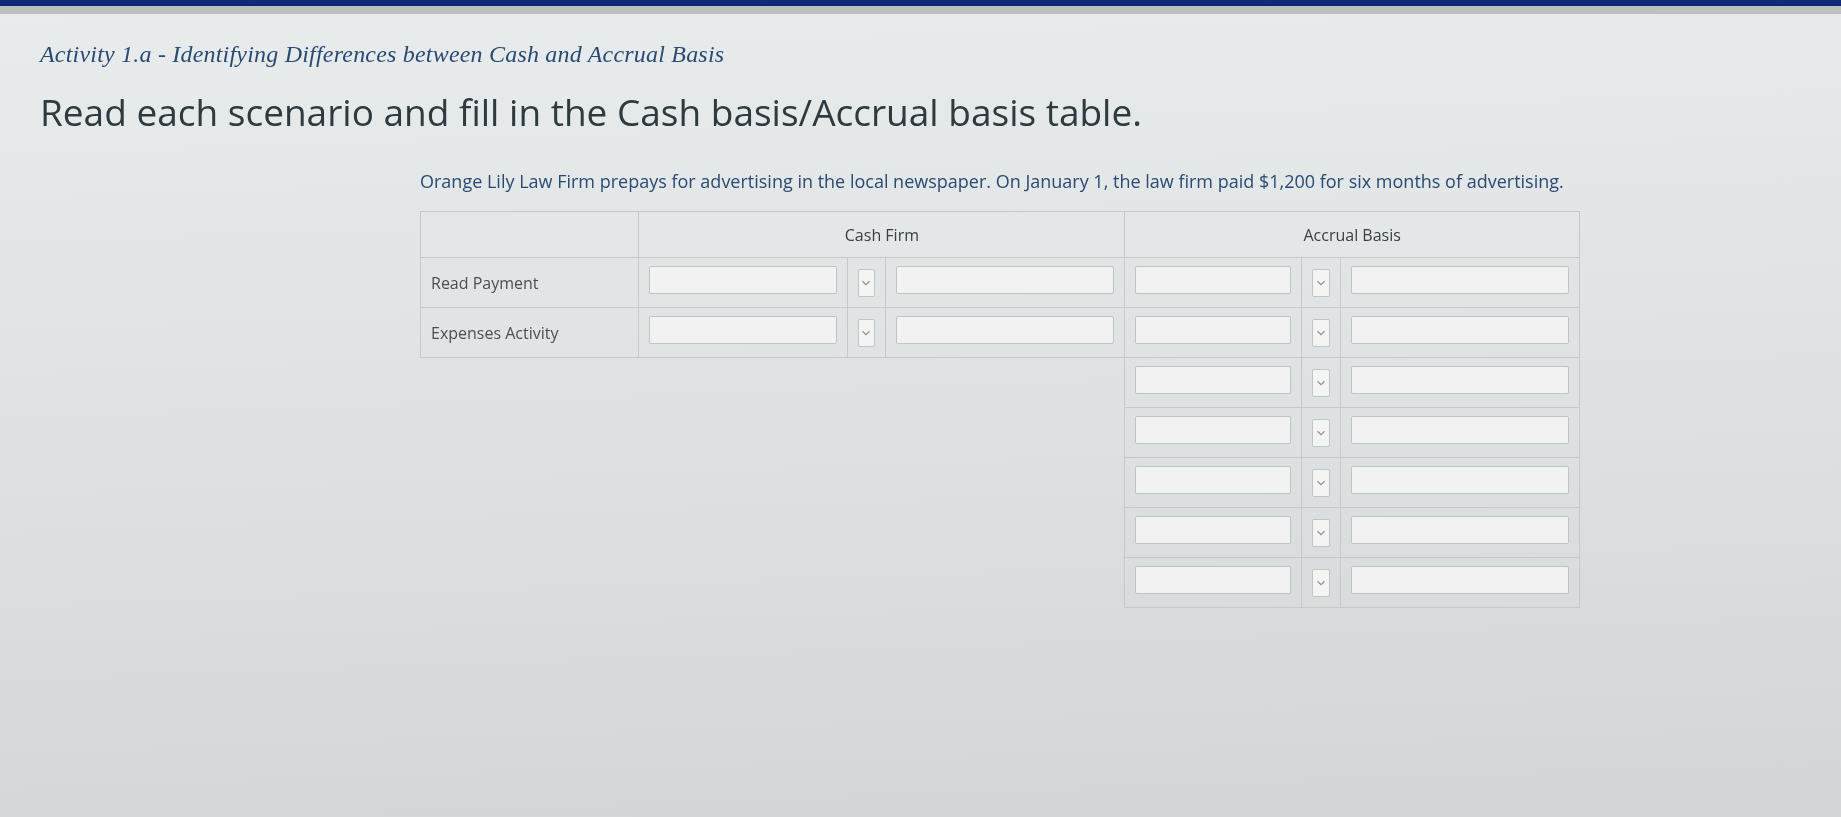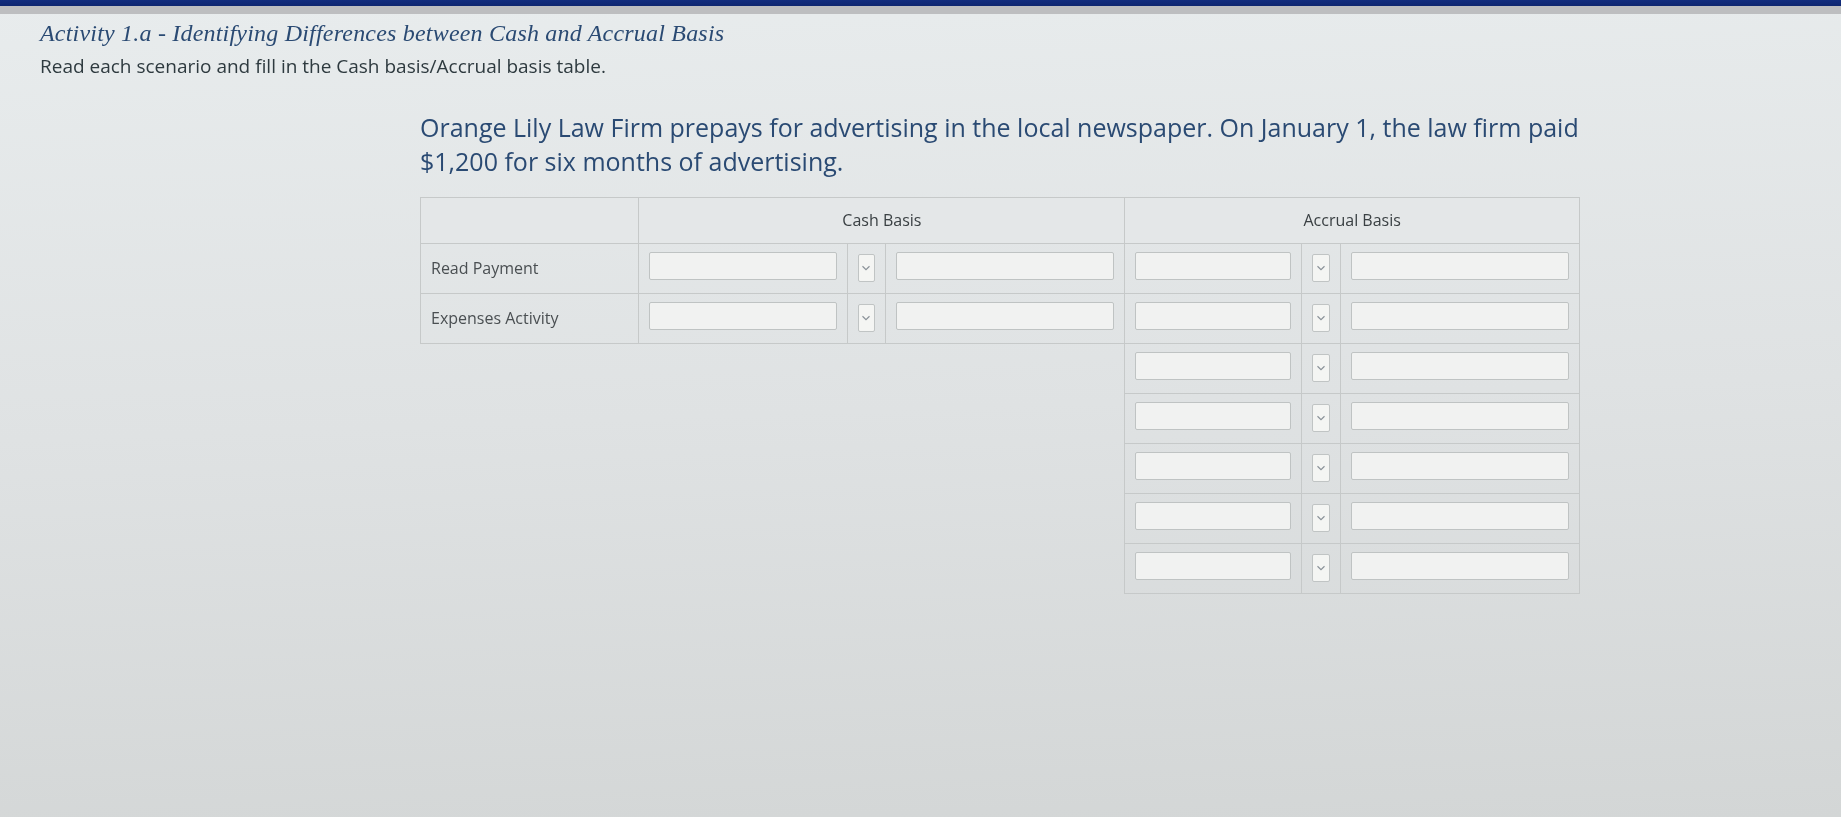--- a/index.html
+++ b/index.html
@@ -7,21 +7,21 @@
     font-family: "Segoe UI", "Open Sans", Arial, sans-serif;
     background: #d8dbdc;
     width: 1841px;
     height: 817px;
     overflow: hidden;
   }
   .page {
     background: linear-gradient(178deg, #e8eced 0%, #dfe2e3 50%, #d3d6d6 100%);
     width: 100%;
     height: 100%;
-    padding: 14px 40px 0 40px;
+    padding: 35px 40px 0 40px;
     position: relative;
   }
   .topbar-blue {
     position: absolute;
     top: -12px; left: 0; right: 0; height: 18px;
     background: linear-gradient(#1b3a9a, #0e2670);
   }
   .topbar-grey {
     position: absolute;
     top: 6px; left: 0; right: 0; height: 8px;
@@ -29,31 +29,31 @@
   }
   .activity-title {
     margin-top: 6px;
     font-size: 24px;
     color: #2a4a73;
     font-family: Georgia, "Times New Roman", serif;
     font-style: italic;
     letter-spacing: .2px;
   }
   .instruction {
-    margin-top: 6px;
-    font-size: 19px;
+    margin-top: 18px;
+    font-size: 37px;
     color: #2e3a3f;
     font-weight: 400;
   }
   .content {
     margin: 32px 0 0 380px;
     width: 1160px;
   }
   .scenario {
-    font-size: 25px;
+    font-size: 18px;
     line-height: 1.35;
     color: #2a4a73;
     margin-bottom: 18px;
   }
   table.worksheet {
     width: 100%;
     border-collapse: collapse;
   }
   table.worksheet th, table.worksheet td {
     border: 1px solid #c6c9c9;
@@ -132,21 +132,21 @@
         <col class="cash-text">
           <col class="cash-drop">
           <col class="cash-amt">
         <col class="acc-text">
           <col class="acc-drop">
           <col class="acc-amt">
       </colgroup>
       <thead>
         <tr>
           <th></th>
-          <th colspan="3">Cash Basis</th>
+          <th colspan="3">Cash Firm</th>
           <th colspan="3">Accrual Basis</th>
         </tr>
       </thead>
       <tbody>
 
         <tr>
           <td>Read Payment</td>
           <td><span class="field"></span></td>
           <td><span class="dropbtn">
                 <svg class="chev" viewBox="0 0 24 24">

